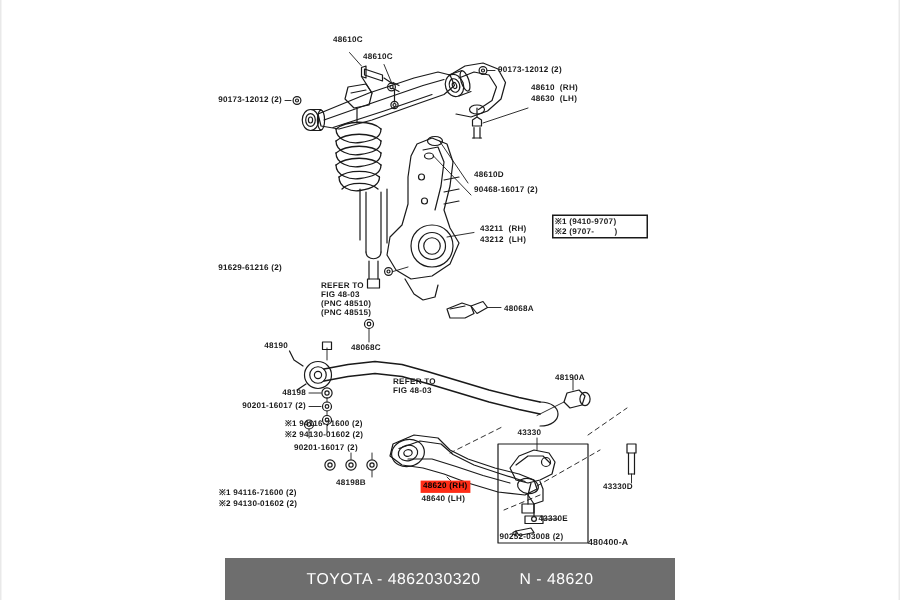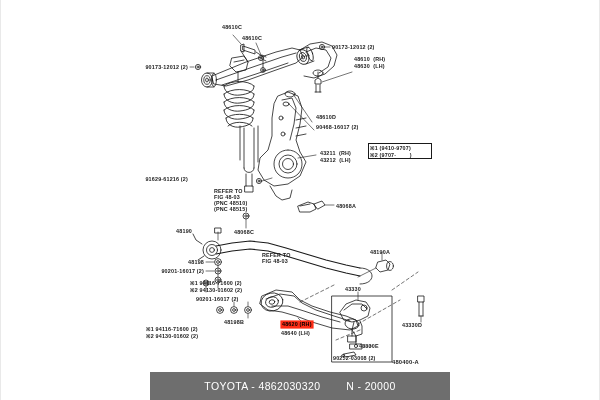--- a/index.html
+++ b/index.html
@@ -317,16 +317,16 @@
 
   <div class="lbl" style="left:345px;top:286px;">43330</div>
   <div class="lbl" style="left:359px;top:343px;">43330E</div>
   <div class="lbl" style="left:333px;top:355px;">90252-03008 (2)</div>
   <div class="lbl" style="left:402px;top:322px;">43330D</div>
 
   <div class="lbl" style="left:392px;top:359px;font-size:5.8px;">480400-A</div>
 
   <div id="footer">
     <span>TOYOTA - 4862030320</span>
-    <span>N - 20000</span>
+    <span>N - 48620</span>
   </div>
 
 </div>
 
 </body></html>

